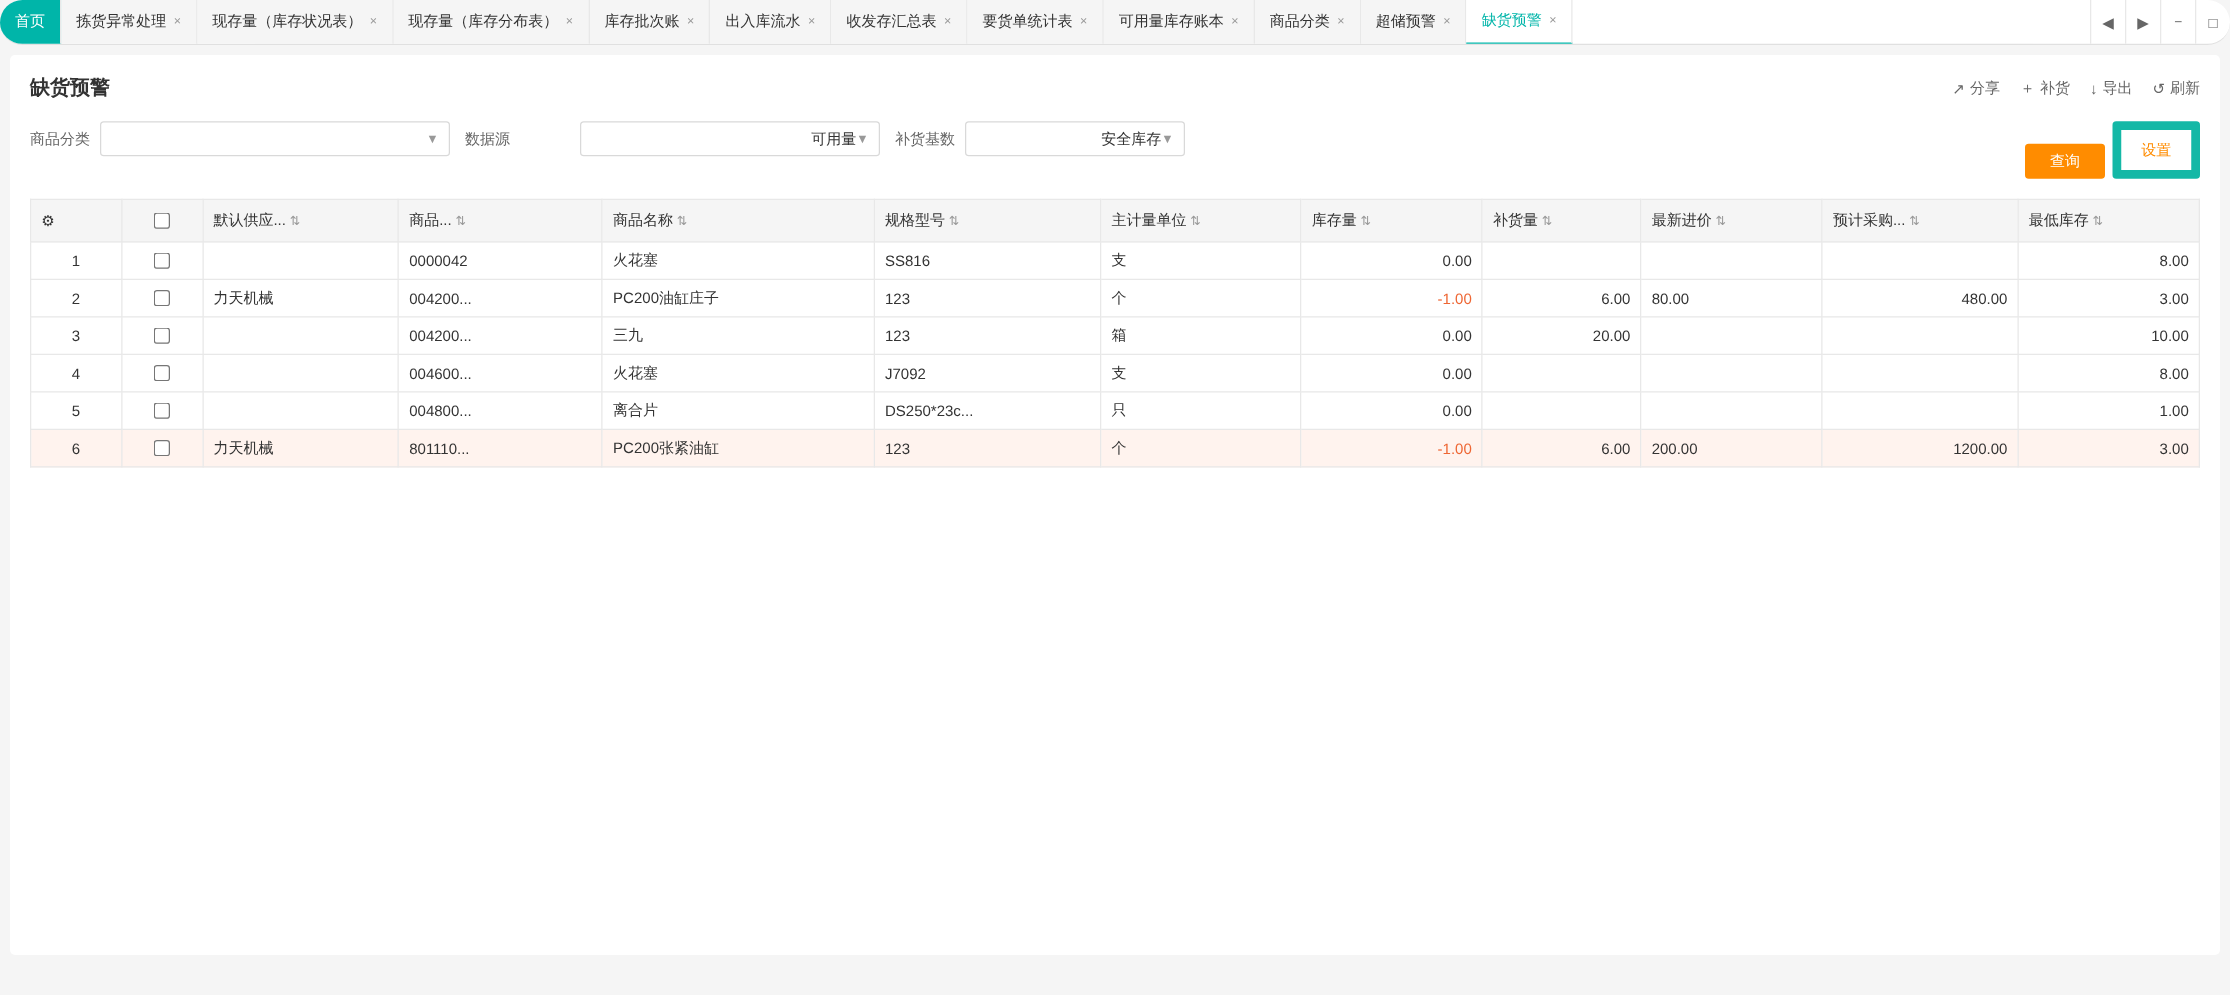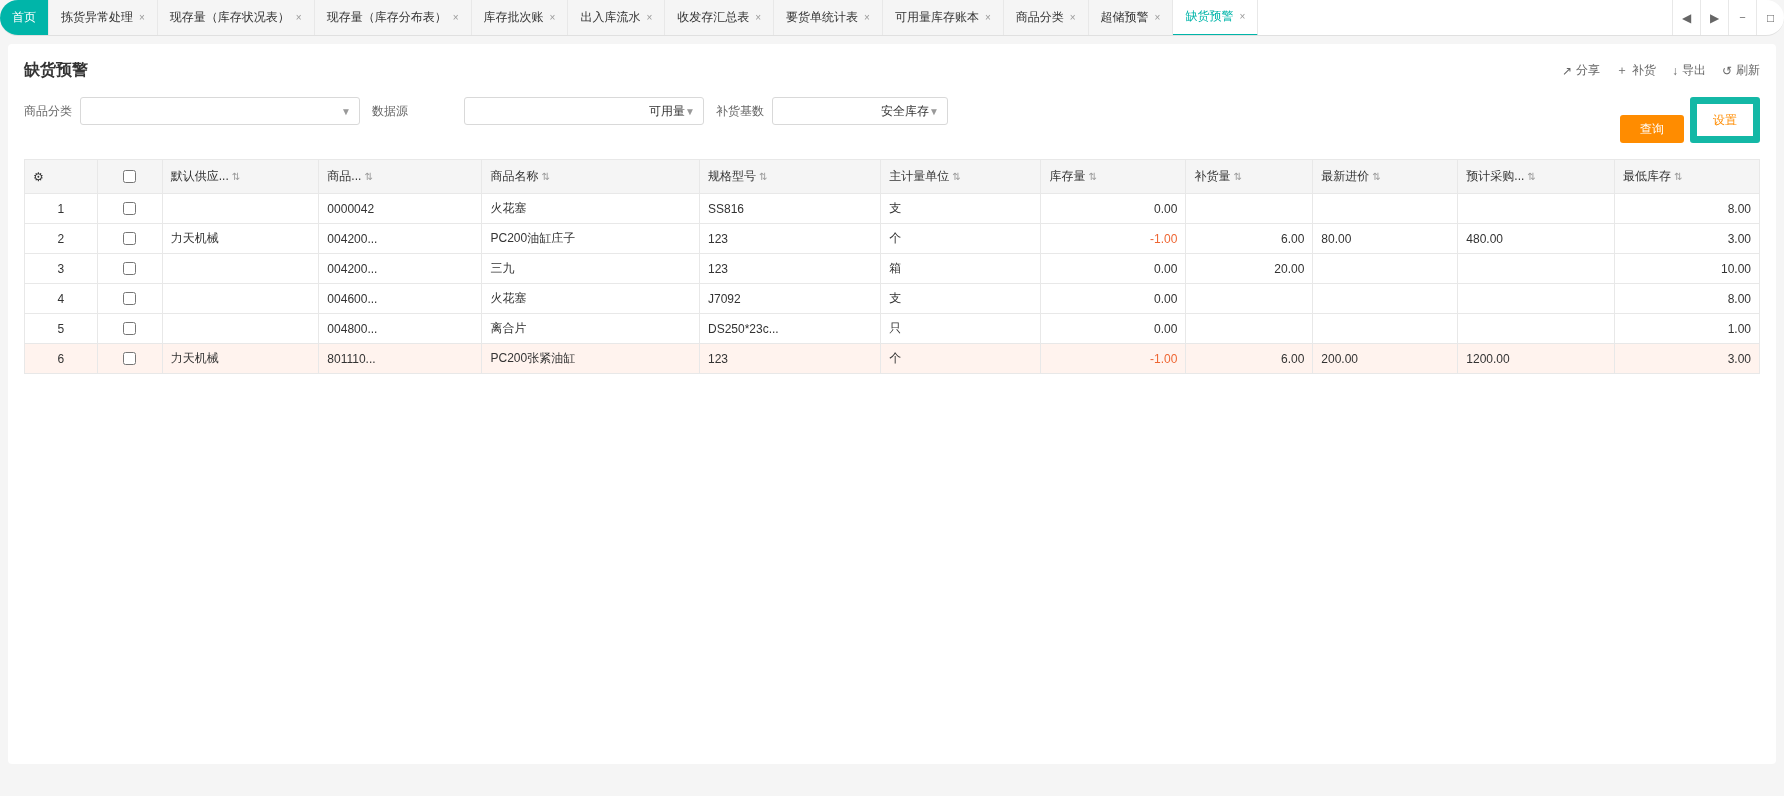--- a/index.html
+++ b/index.html
@@ -177,21 +177,21 @@
     .col-index { width: 40px; text-align: center; }
     .col-checkbox { width: 36px; text-align: center; }
     .col-supplier { width: 80px; }
     .col-code { width: 90px; }
     .col-name { width: 120px; }
     .col-spec { width: 100px; }
     .col-unit { width: 80px; }
     .col-stock { width: 80px; text-align: right; }
     .col-replenish { width: 70px; text-align: right; }
     .col-price { width: 80px; text-align: left; }
-    .col-purchase { width: 80px; }
+    .col-purchase { width: 80px; text-align: right; }
     .col-minstock { width: 80px; text-align: right; }
 
     .th-sort {
       display: flex;
       align-items: center;
       gap: 3px;
       cursor: pointer;
     }
     .sort-icon { color: #999; font-size: 10px; }
 

